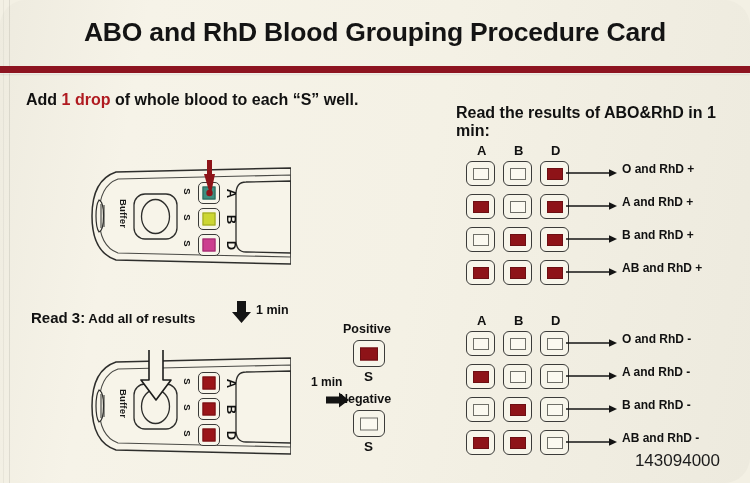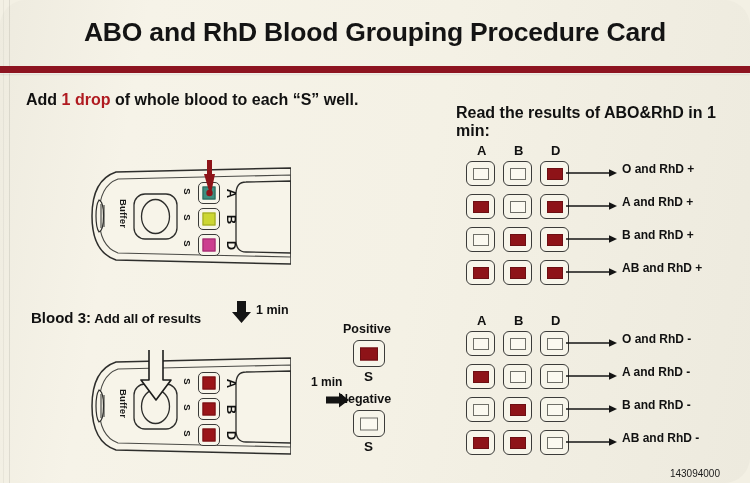--- a/index.html
+++ b/index.html
@@ -108,21 +108,21 @@
   }
   .rwell .sq{
     position:absolute;left:50%;top:50%;width:16px;height:12px;
     transform:translate(-50%,-50%);box-sizing:border-box;
   }
   .sq.neg{border:1.4px solid #6f6f68;background:#fbf9f0;}
   .sq.pos{background:#8e1318;border:1px solid #6d0f13;}
   .rarrow{position:absolute;left:100px;top:9px;width:52px;height:10px;}
   .rlabel{position:absolute;left:156px;top:3px;font-size:12px;font-weight:bold;color:#111;white-space:nowrap;}
 
-  #code{position:absolute;right:30px;bottom:4px;font-size:10px;color:#1b1b1b;}
+  #code{position:absolute;right:30px;bottom:12px;font-size:17px;color:#1b1b1b;}
 </style>
 </head>
 <body>
 
 <div id="card">
 
   <div class="edge-line l2"></div>
   <div class="edge-line l"></div>
 
   <div id="title">ABO and RhD Blood Grouping Procedure Card</div>
@@ -171,21 +171,21 @@
 
     <svg class="pipette" width="205" height="112" viewBox="0 0 205 112">
       <rect x="121" y="-48" width="5" height="62" fill="#8e1318"></rect>
       <path d="M 118 14 L 129 14 L 124.5 36 Z" fill="#8e1318"></path>
       <circle cx="123.5" cy="33" r="3.2" fill="#8e1318"></circle>
     </svg>
   </div>
 
 
   <div id="step3" class="inline-step">
-    <span class="lbl">Blood 3:</span><span> Add all of results</span>
+    <span class="lbl">Read 3:</span><span> Add all of results</span>
   </div>
 
   <div id="minarrow">
     <svg width="22" height="24" viewBox="0 0 22 24">
       <path d="M 6 1 L 15 1 L 15 12 L 20 12 L 10.5 23 L 1 12 L 6 12 Z" fill="#141414"></path>
     </svg>
     <div class="txt">1 min</div>
   </div>
 
   <div class="device" id="device2">

